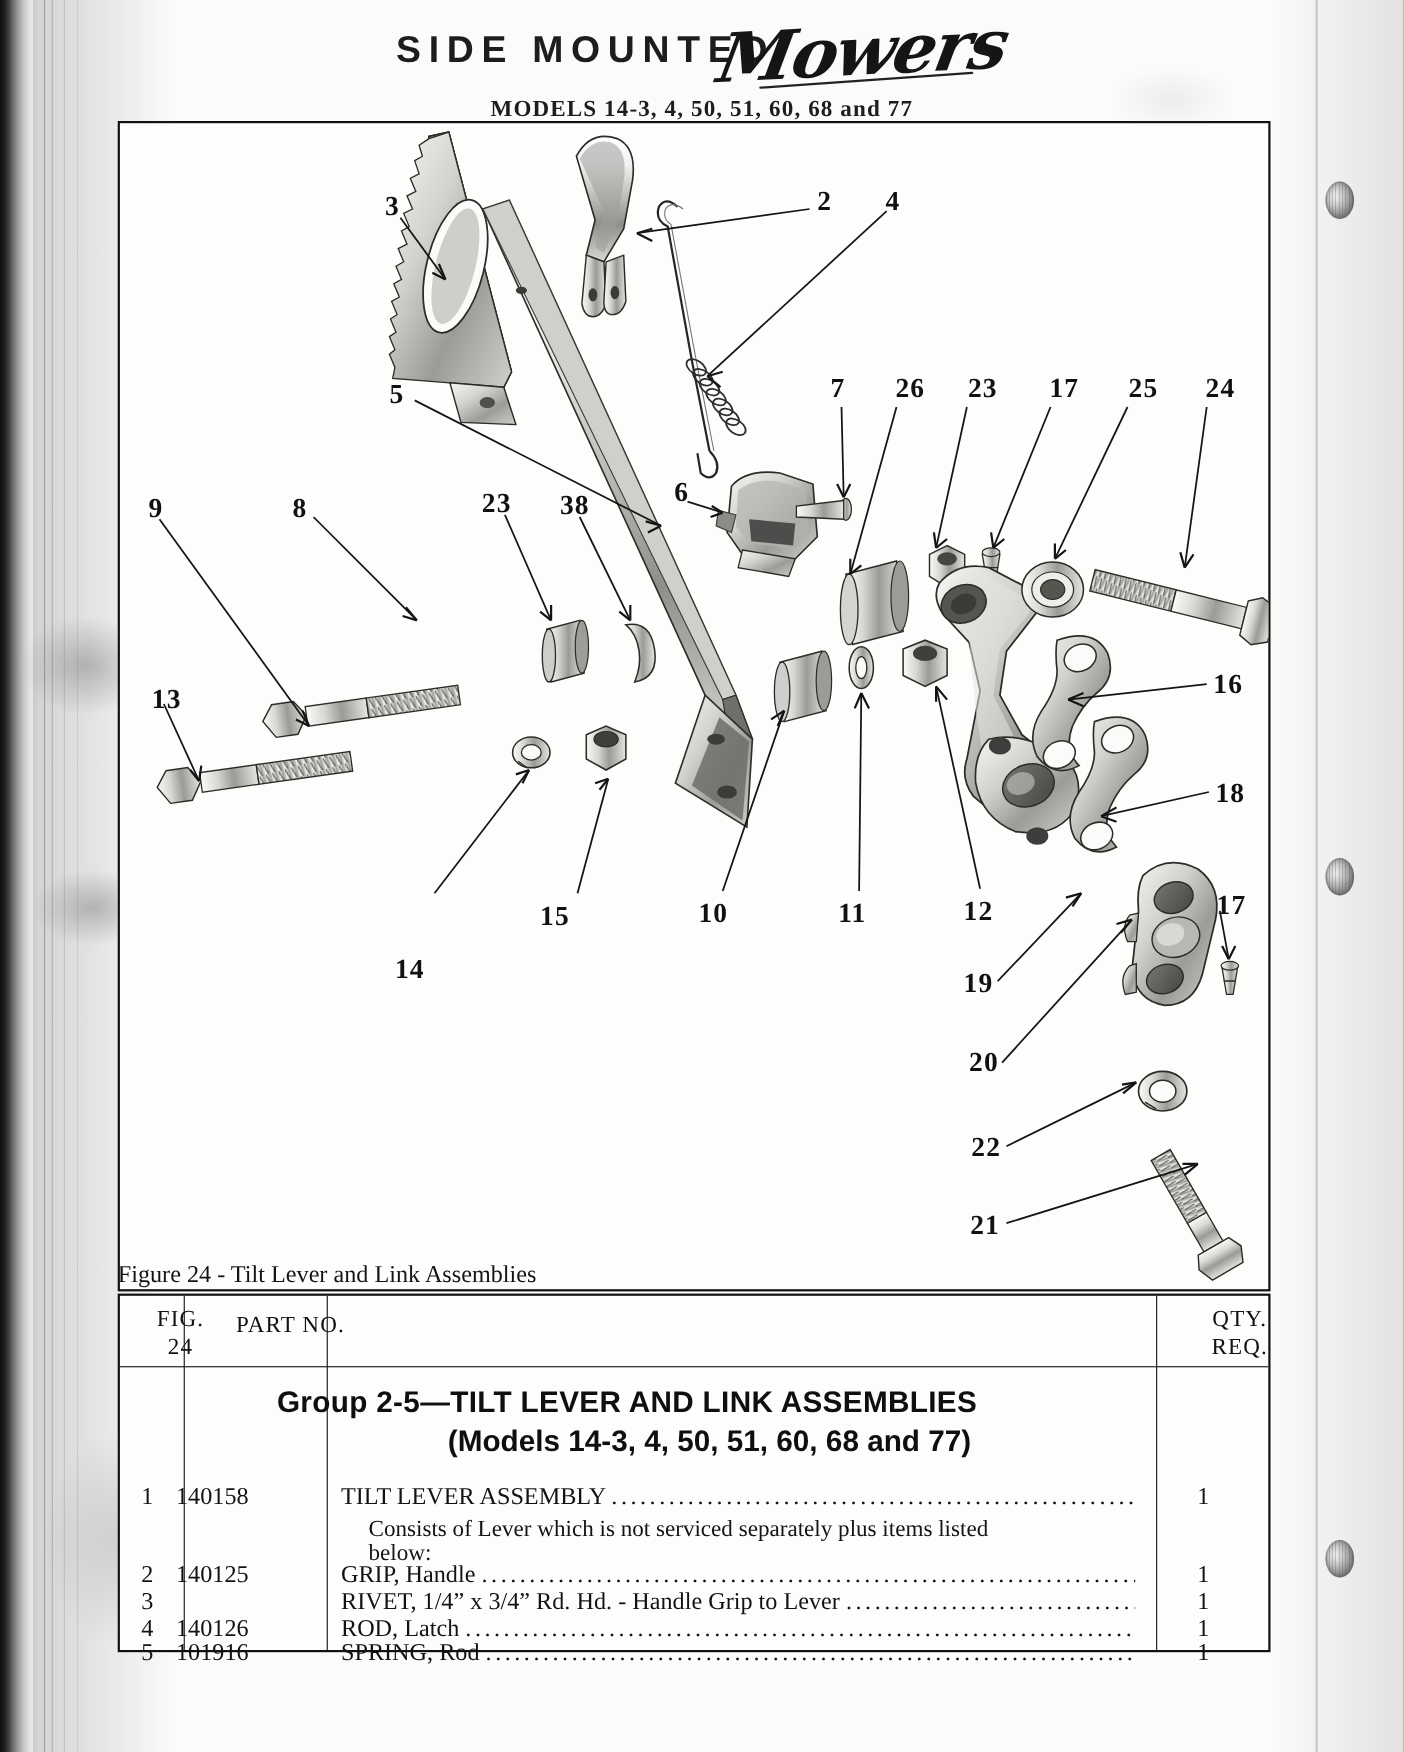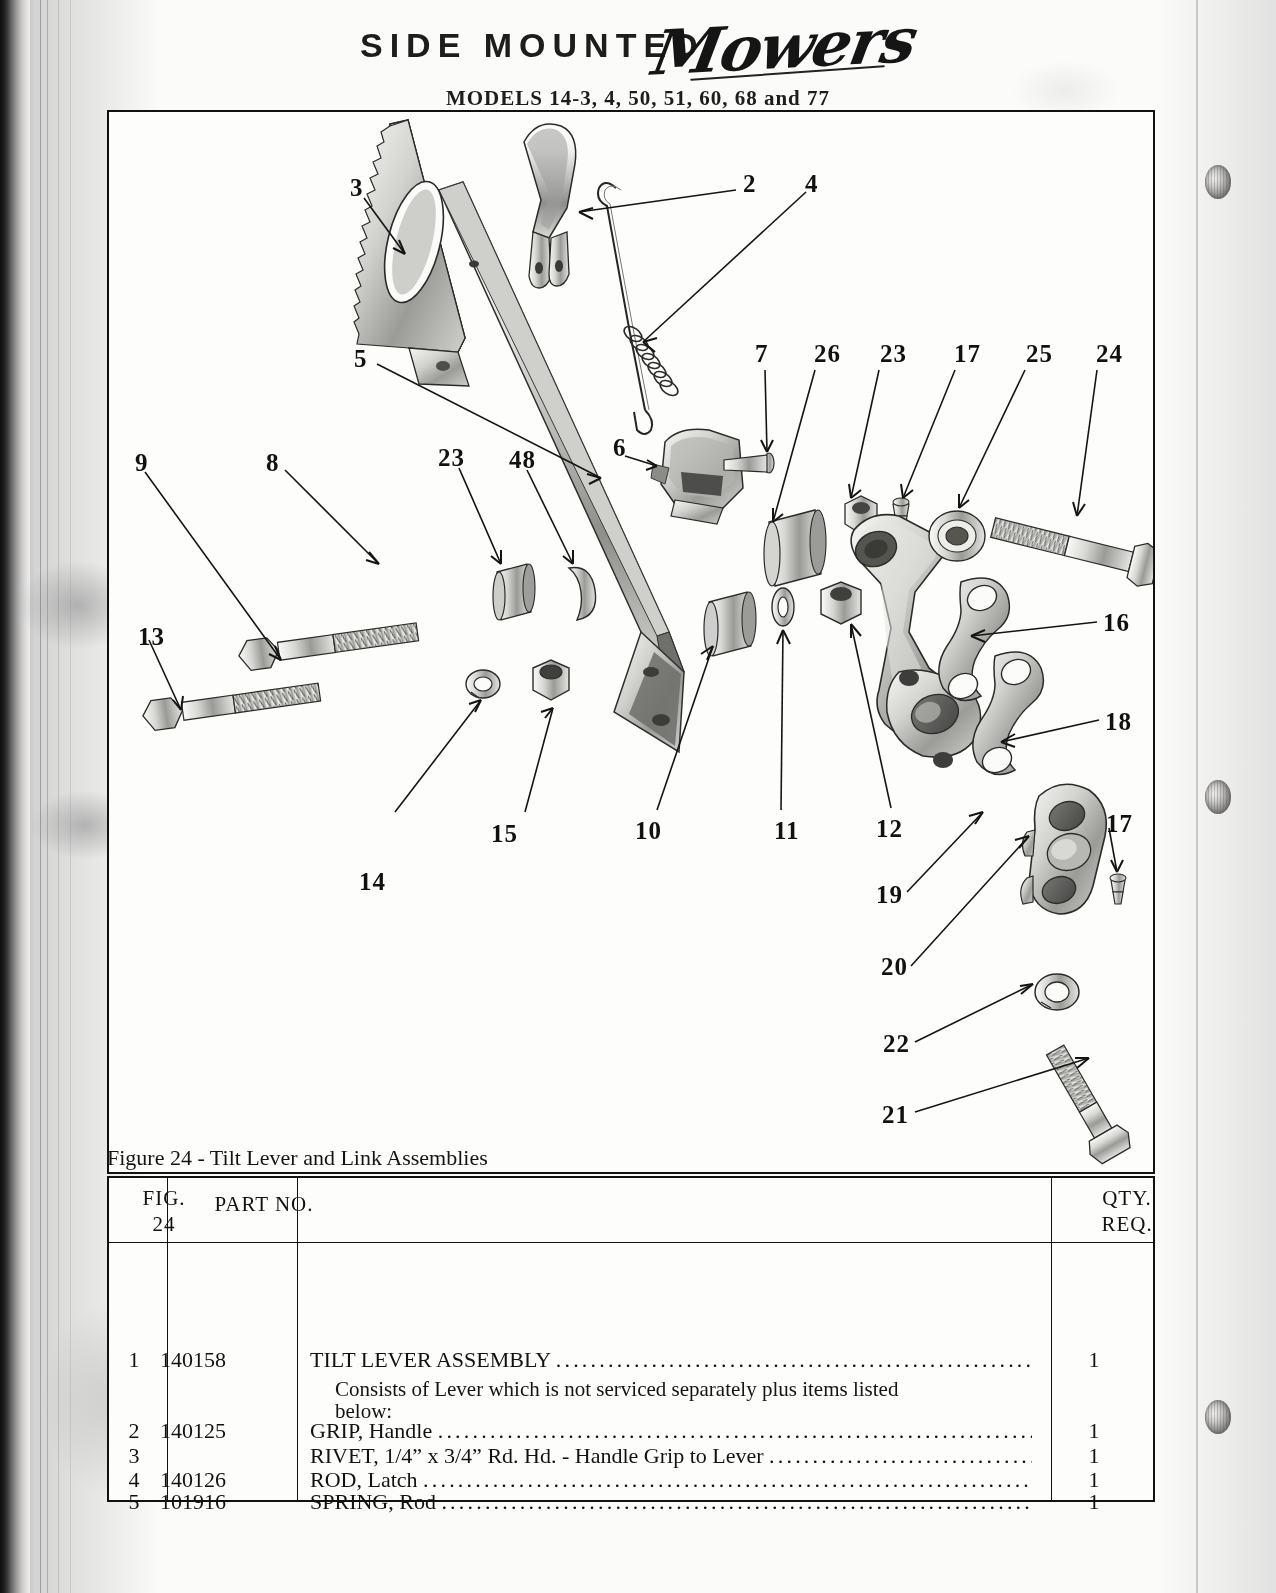--- a/index.html
+++ b/index.html
@@ -538,29 +538,29 @@
         <div class="callout" style="left: 245px; top: 233px;">5</div>
         <div class="callout" style="left: 646px; top: 228px;">7</div>
         <div class="callout" style="left: 705px; top: 228px;">26</div>
         <div class="callout" style="left: 771px; top: 228px;">23</div>
         <div class="callout" style="left: 845px; top: 228px;">17</div>
         <div class="callout" style="left: 917px; top: 228px;">25</div>
         <div class="callout" style="left: 987px; top: 228px;">24</div>
         <div class="callout" style="left: 26px; top: 337px;">9</div>
         <div class="callout" style="left: 157px; top: 337px;">8</div>
         <div class="callout" style="left: 329px; top: 332px;">23</div>
-        <div class="callout" style="left: 400px; top: 334px;">48</div>
+        <div class="callout" style="left: 400px; top: 334px;">38</div>
         <div class="callout" style="left: 504px; top: 322px;">6</div>
         <div class="callout" style="left: 29px; top: 511px;">13</div>
         <div class="callout" style="left: 994px; top: 497px;">16</div>
         <div class="callout" style="left: 996px; top: 596px;">18</div>
         <div class="callout" style="left: 250px; top: 708px; margin-top: 48px;">14</div>
         <div class="callout" style="left: 382px; top: 708px;">15</div>
         <div class="callout" style="left: 526px; top: 705px;">10</div>
-        <div class="callout" style="left: 653px; top: 705px; margin-left: 12px;">11</div>
+        <div class="callout" style="left: 653px; top: 705px;">11</div>
         <div class="callout" style="left: 767px; top: 703px;">12</div>
         <div class="callout" style="left: 997px; top: 698px;">17</div>
         <div class="callout" style="left: 767px; top: 769px;">19</div>
         <div class="callout" style="left: 772px; top: 841px; text-align: center;">20</div>
         <div class="callout" style="left: 774px; top: 918px;">22</div>
         <div class="callout" style="left: 773px; top: 989px;">21</div>
       </div>
   </div>
 
   <div class="fig-caption">Figure 24 - Tilt Lever and Link Assemblies</div>
@@ -571,20 +571,24 @@
     <div class="vline" style="left:942px;"></div>
     <div class="hline" style="top:64px;"></div>
   </div>
 
   <div class="th" style="left:110px;top:1186px;width:52px;">FIG.</div>
   <div class="th" style="left:110px;top:1212px;width:52px;">24</div>
   <div class="th" style="left:172px;top:1192px;width:128px;">PART NO.</div>
   <div class="th" style="left:1054px;top:1186px;width:90px;">QTY.</div>
   <div class="th" style="left:1054px;top:1212px;width:90px;">REQ.</div>
 
+  <div class="grp-title">
+    <div class="grp-l1">Group 2-5—TILT LEVER AND LINK ASSEMBLIES</div>
+    <div class="grp-l2">(Models 14-3, 4, 50, 51, 60, 68 and 77)</div>
+  </div>
 
   <div id="rows-layer">
       <div class="rowcell c-fig" style="left: 110px; top: 1347px; width: 48px; text-align: center;">1</div>
       <div class="rowcell c-part" style="left: 160px; top: 1347px; width: 118px; text-align: left;">140158</div>
       <div class="rowcell c-desc" style="left: 310px; top: 1347px; width: 722px;"><span>TILT LEVER ASSEMBLY </span><span class="dots">.................................................................</span></div>
       <div class="rowcell c-qty" style="left: 1052px; top: 1347px; width: 84px; text-align: center;">1</div>
       <div class="rowcell c-fig" style="left: 110px; top: 1418px; width: 48px; text-align: center;">2</div>
       <div class="rowcell c-part" style="left: 160px; top: 1418px; width: 118px; text-align: left;">140125</div>
       <div class="rowcell c-desc" style="left: 310px; top: 1418px; width: 722px;"><span>GRIP, Handle </span><span class="dots">.................................................................................</span></div>
       <div class="rowcell c-qty" style="left: 1052px; top: 1418px; width: 84px; text-align: center;">1</div>

